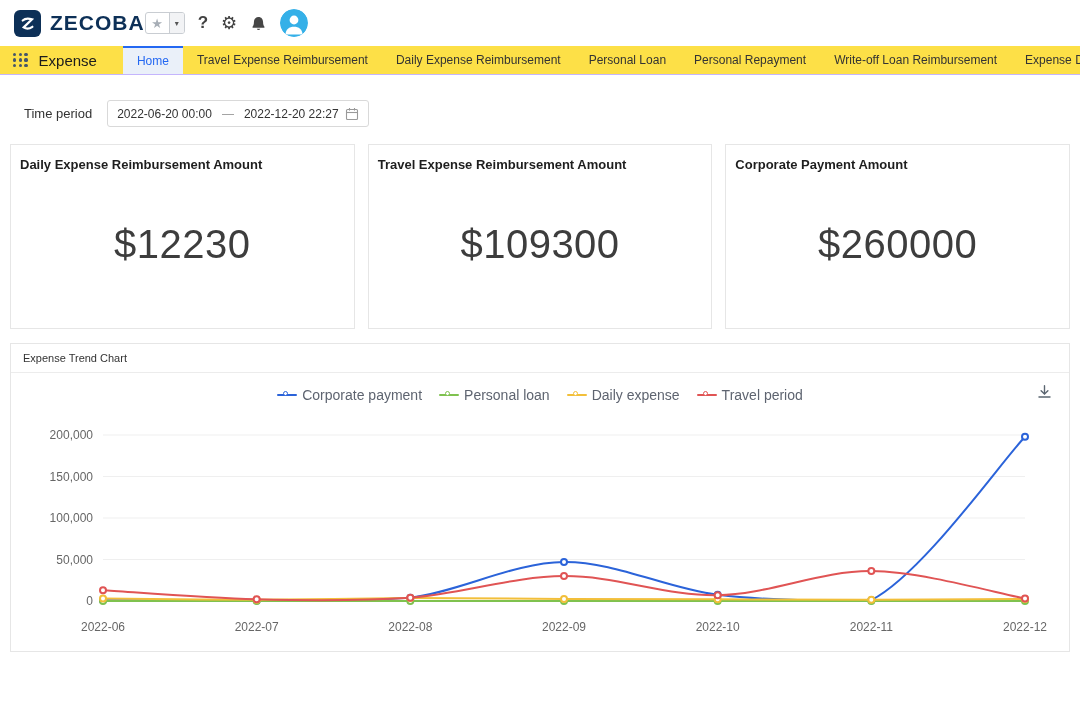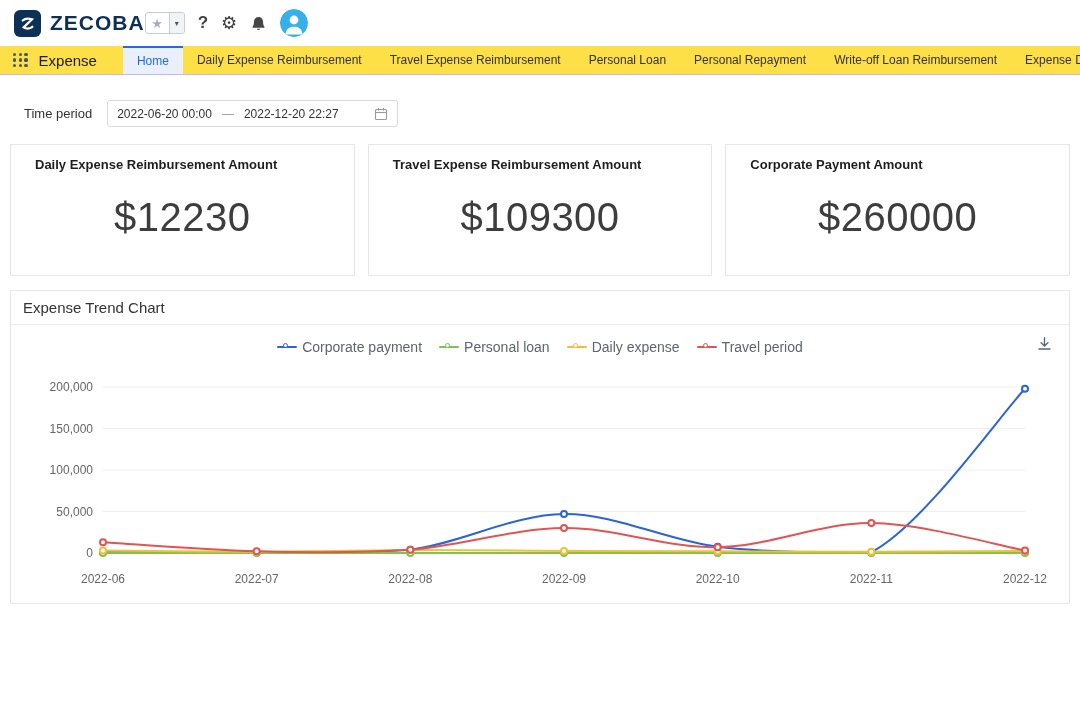--- a/index.html
+++ b/index.html
@@ -26,31 +26,31 @@
   .apps-grid { align-self:center; width:15px; height:15px; display:grid; grid-template-columns:repeat(3,1fr); gap:2.5px; margin-right:11px; cursor:pointer; }
   .apps-grid i { width:3.2px; height:3.2px; border-radius:50%; background:#46566a; }
   .app-title { align-self:center; font-size:15px; color:#1c1c1c; margin-right:26px; }
   .tabs { display:flex; align-items:stretch; }
   .tab { display:flex; align-items:center; padding:0 14px; font-size:12px; color:#333; cursor:pointer; white-space:nowrap; }
   .tab.active { background:#eaf0f9; color:#2468f2; border-top:2px solid #2468f2; }
   
   .content { padding:0 10px; }
   .filter-row { display:flex; align-items:center; margin:25px 0 17px; padding-left:14px; }
   .filter-label { font-size:13px; color:#333; margin-right:15px; }
-  .date-input { width:291px; height:27px; border:1px solid #d9d9d9; border-radius:3px; display:flex; align-items:center; padding:0 9px; font-size:12px; color:#333; cursor:pointer; background:#fff; }
+  .date-input { width:262px; height:27px; border:1px solid #d9d9d9; border-radius:3px; display:flex; align-items:center; padding:0 9px; font-size:12px; color:#333; cursor:pointer; background:#fff; }
   .date-input .sep { color:#999; margin:0 10px; }
   .date-input .cal { margin-left:auto; display:flex; }
   
   .cards { display:flex; gap:13px; margin-bottom:14px; }
-  .card { flex:1; height:132px; border:1px solid #e6e6e6; background:#fff; display:flex; flex-direction:column; padding:12px 24px; }
+  .card { flex:1; height:185px; border:1px solid #e6e6e6; background:#fff; display:flex; flex-direction:column; padding:12px 9px; }
   .card-title { font-size:13px; font-weight:700; color:#1e1e1e; }
   .card-value { flex:1; display:flex; align-items:center; justify-content:center; font-size:40px; color:#3d3d3d; letter-spacing:0.5px; }
   
   .panel { border:1px solid #e6e6e6; background:#fff; }
-  .panel-header { padding:8px 12px; font-size:15px; color:#333; border-bottom:1px solid #ececec; }
+  .panel-header { padding:8px 12px; font-size:11px; color:#333; border-bottom:1px solid #ececec; }
   .chart-area { position:relative; padding:12px 0 6px; }
   .legend { display:flex; justify-content:center; align-items:center; gap:17px; height:20px; }
   .legend-item { display:flex; align-items:center; gap:5px; font-size:14px; color:#5e6470; cursor:pointer; }
   .lm { position:relative; width:20px; height:10px; }
   .lm-line { position:absolute; left:0; right:0; top:4px; height:2px; border-radius:1px; }
   .lm-dot { position:absolute; left:6px; top:1px; width:5px; height:5px; border:1.6px solid #000; border-radius:50%; background:#fff; }
   .download-btn { position:absolute; right:16px; top:10px; cursor:pointer; display:flex; }
   svg.trend { display:block; font-family:inherit; }
 </style>
 </head>
@@ -96,22 +96,22 @@
       <i></i>
       <i></i>
       <i></i>
       <i></i>
       <i></i>
       <i></i>
   </span>
   <span class="app-title">Expense</span>
   <div class="tabs">
     <div class="tab active">Home</div>
+    <div class="tab">Travel Expense Reimbursement</div>
     <div class="tab">Daily Expense Reimbursement</div>
-    <div class="tab">Travel Expense Reimbursement</div>
     <div class="tab">Personal Loan</div>
     <div class="tab">Personal Repayment</div>
     <div class="tab">Write-off Loan Reimbursement</div>
     <div class="tab">Expense Detail</div>
 
   </div>
 </div>
 
 <div class="content">
 

